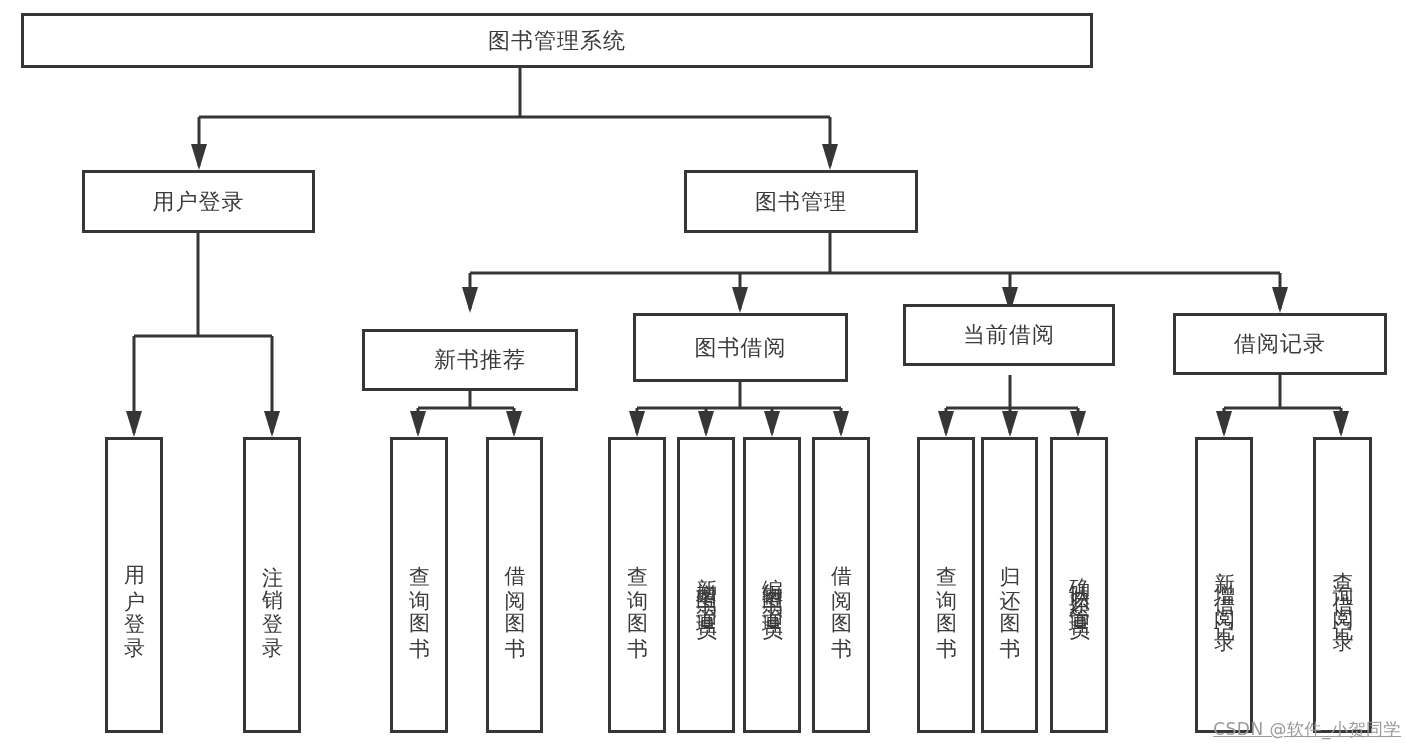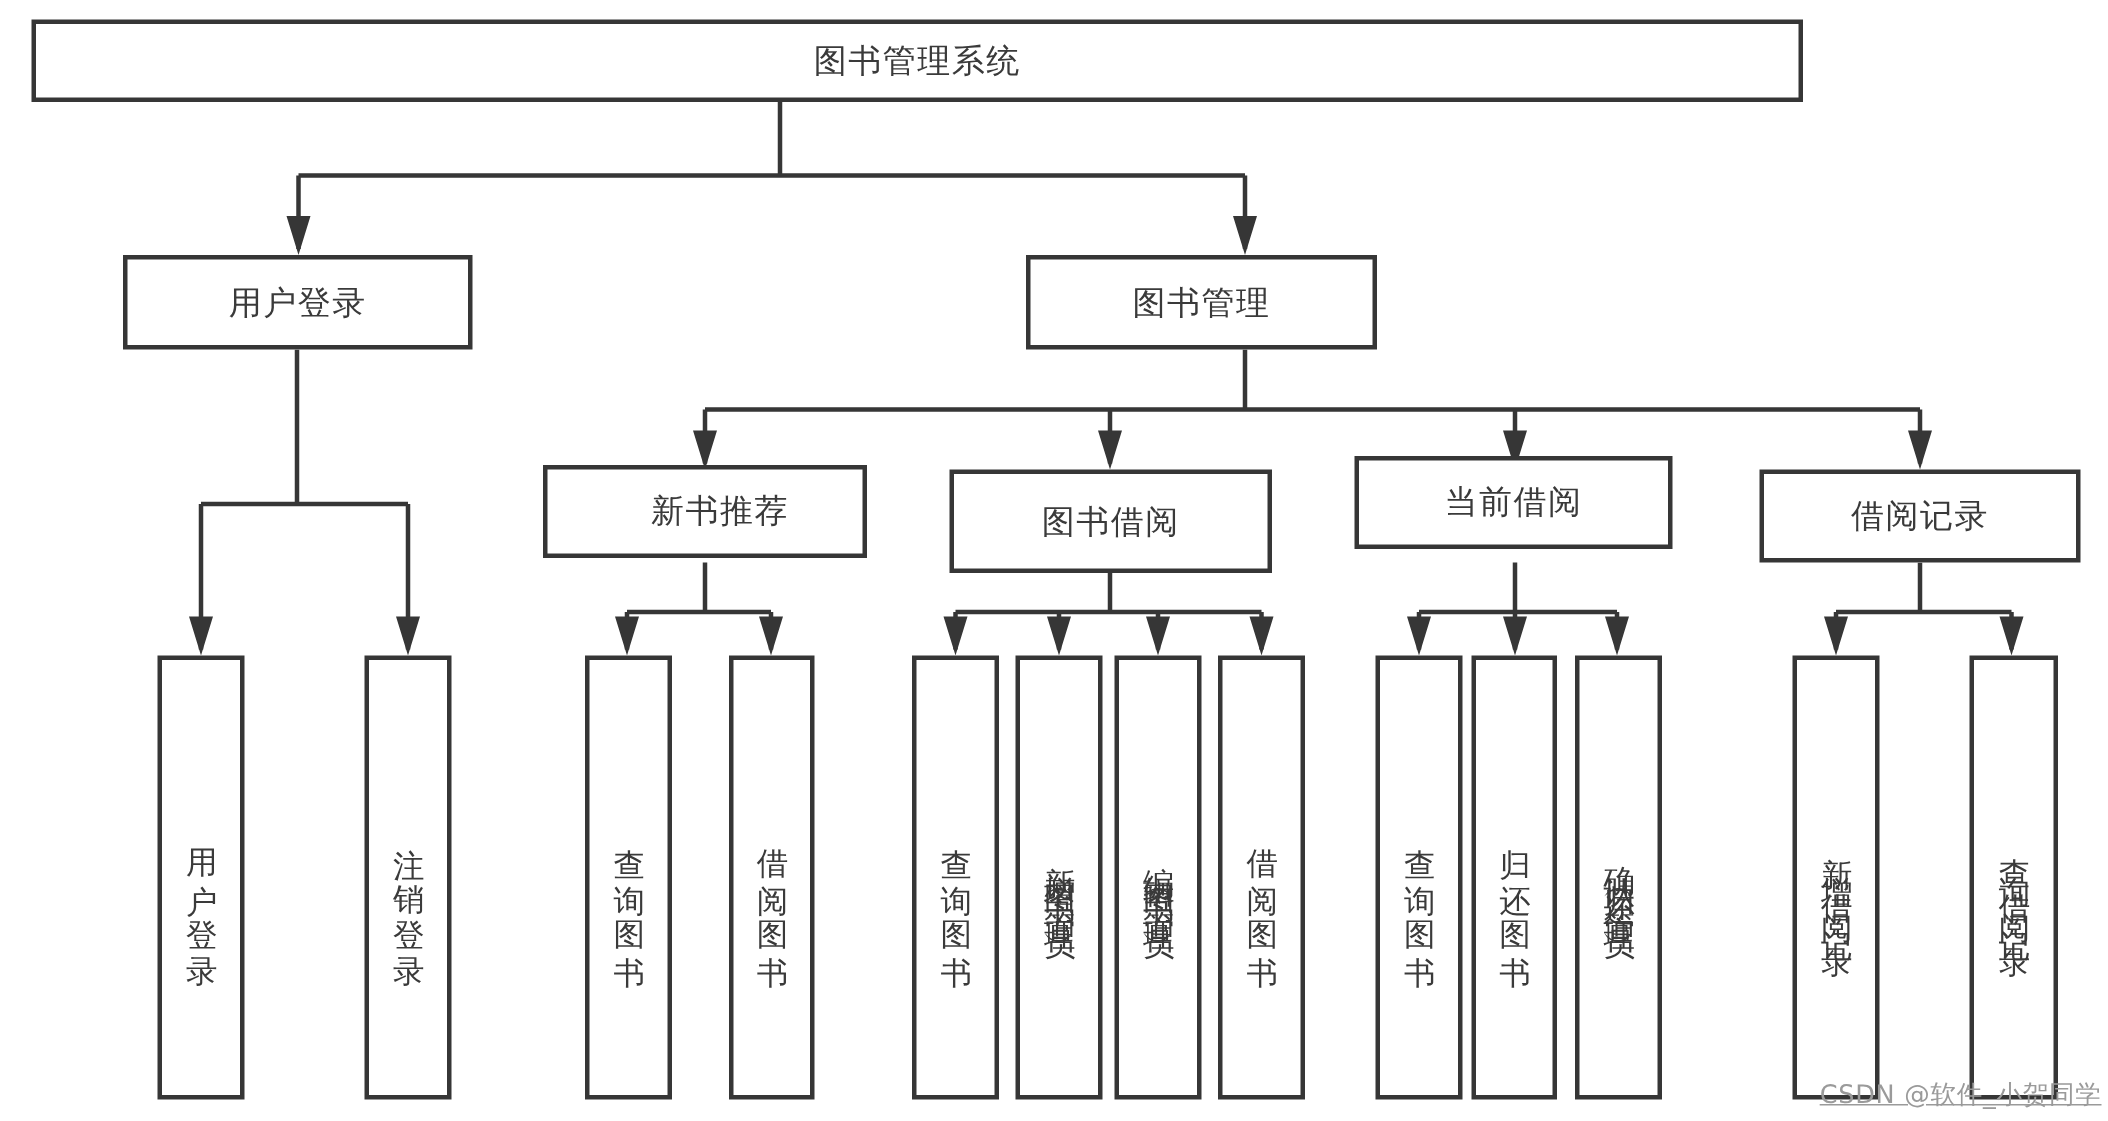--- a/index.html
+++ b/index.html
@@ -107,32 +107,32 @@
       M698 411 L714 411 L706 437 Z
       M764 411 L780 411 L772 437 Z
       M833 411 L849 411 L841 437 Z
       M938 411 L954 411 L946 437 Z
       M1002 411 L1018 411 L1010 437 Z
       M1070 411 L1086 411 L1078 437 Z
       M1216 411 L1232 411 L1224 437 Z
       M1333 411 L1349 411 L1341 437 Z"></path>
   </svg>
 
-  <div class="node hnode" style="left:21px; top:13px; width:1181px; height:55px;">
+  <div class="node hnode" style="left:21px; top:13px; width:1072px; height:55px;">
     <span>图书管理系统</span>
   </div>
 
   <div class="node hnode" style="left:82px; top:170px; width:233px; height:63px;">
     <span>用户登录</span>
   </div>
   <div class="node hnode" style="left:684px; top:170px; width:234px; height:63px;">
     <span>图书管理</span>
   </div>
 
-  <div class="node hnode" style="left:362px; top:310px; width:216px; height:62px;padding-left:20px;">
+  <div class="node hnode" style="left:362px; top:329px; width:216px; height:62px;padding-left:20px;">
     <span>新书推荐</span>
   </div>
   <div class="node hnode" style="left:633px; top:313px; width:215px; height:69px;">
     <span>图书借阅</span>
   </div>
   <div class="node hnode" style="left:903px; top:304px; width:212px; height:62px;">
     <span>当前借阅</span>
   </div>
   <div class="node hnode" style="left:1173px; top:313px; width:214px; height:62px;">
     <span>借阅记录</span>

